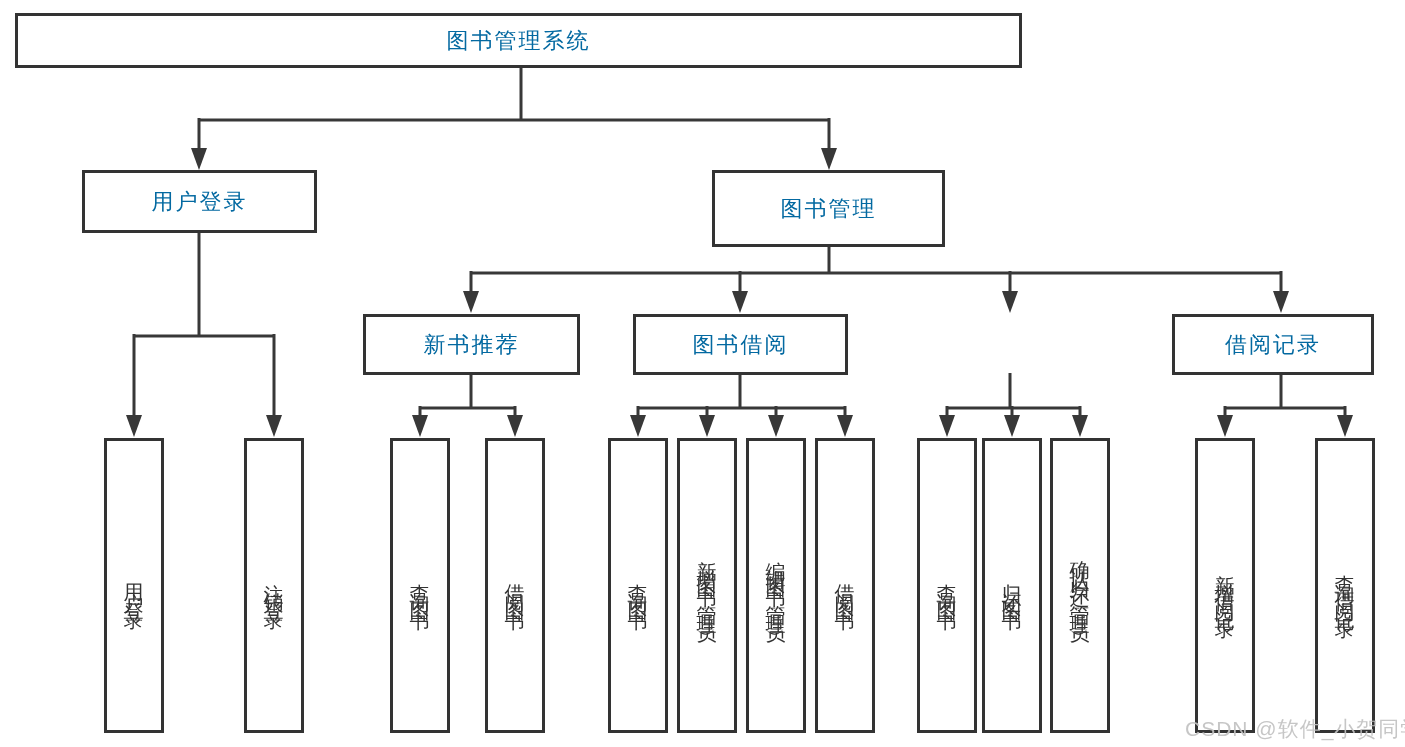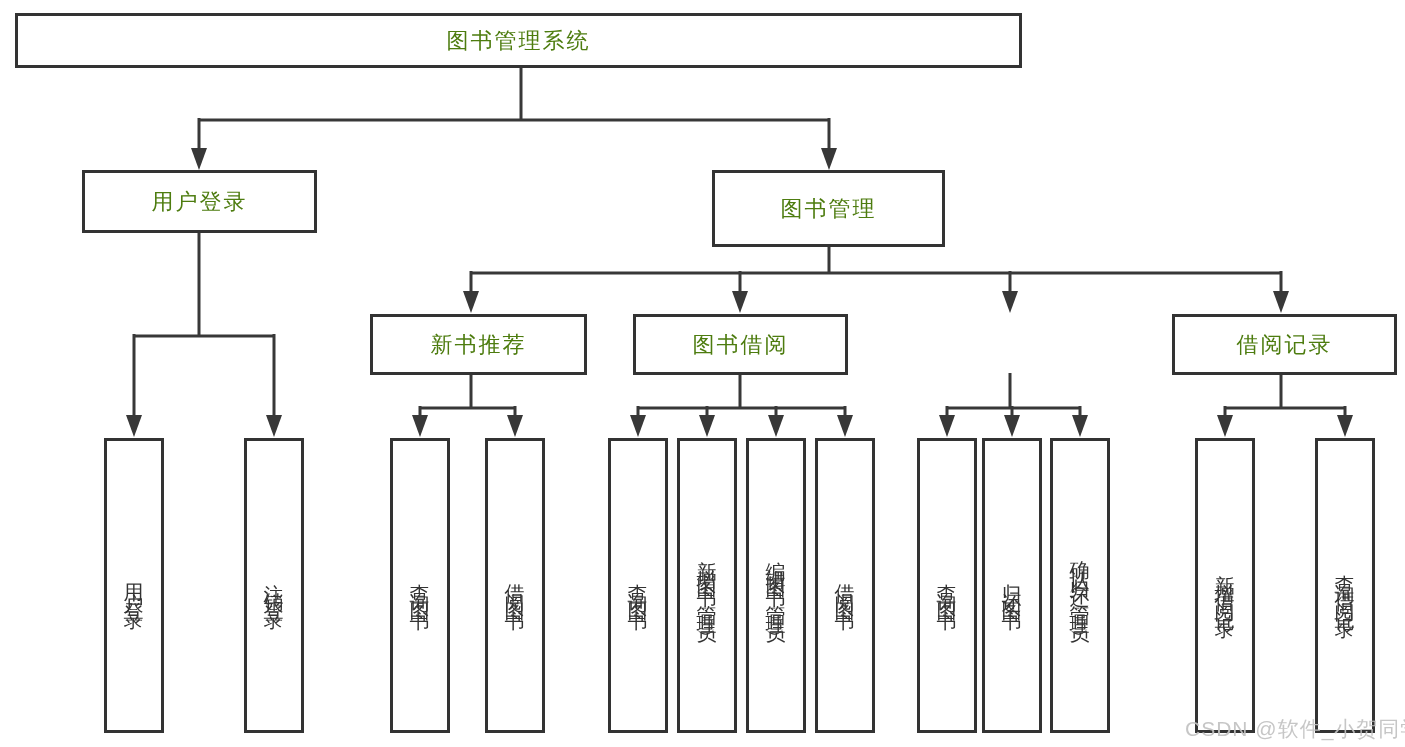--- a/index.html
+++ b/index.html
@@ -24,42 +24,42 @@
     box-sizing: border-box;
     border: 3px solid #333333;
     background: #ffffff;
     display: flex;
     align-items: center;
     justify-content: center;
     z-index: 2;
   }
   .h-label {
     font-size: 22px;
-    color: #4d7c0f;
+    color: #0369a1;
     letter-spacing: 2px;
     white-space: nowrap;
   }
   .v-label {
     writing-mode: vertical-rl;
     font-size: 20px;
     letter-spacing: 9px;
     color: #333333;
     line-height: 1;
   }
   
   .n-root   { left: 15px;  top: 13px;  width: 1007px; height: 55px; }
   
   .n-login  { left: 82px;  top: 170px; width: 235px; height: 63px; }
   .n-mgmt   { left: 712px; top: 170px; width: 233px; height: 77px; }
   
   .lvl3     { top: 314px; height: 61px; }
-  .n-newbook { left: 363px;  width: 217px; margin-left: 7px; }
+  .n-newbook { left: 363px;  width: 217px; }
   .n-borrow  { left: 633px;  width: 215px; }
   .n-current { left: 902px;  width: 216px; }
-  .n-record  { left: 1172px; width: 225px; }
+  .n-record  { left: 1172px; width: 202px; }
   
   .leaf     { top: 438px; height: 295px; width: 60px; }
   .a1 { left: 104px; }  .a2 { left: 244px; }
   .b1 { left: 390px; }  .b2 { left: 485px; }
   .c1 { left: 608px; }  .c2 { left: 677px; }  .c3 { left: 746px; }  .c4 { left: 815px; }
   .d1 { left: 917px; }  .d2 { left: 982px; }  .d3 { left: 1050px; }
   .e1 { left: 1195px; } .e2 { left: 1315px; }
   .watermark {
     position: absolute;
     left: 1185px; top: 715px;

